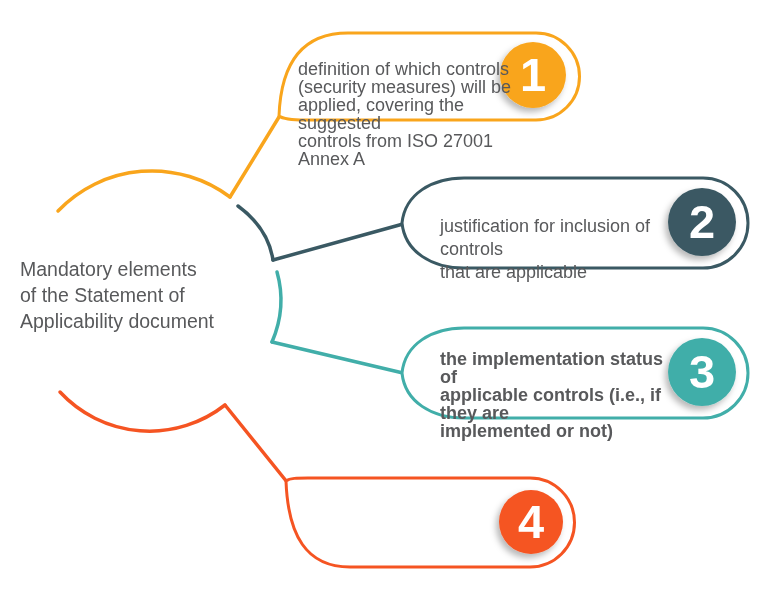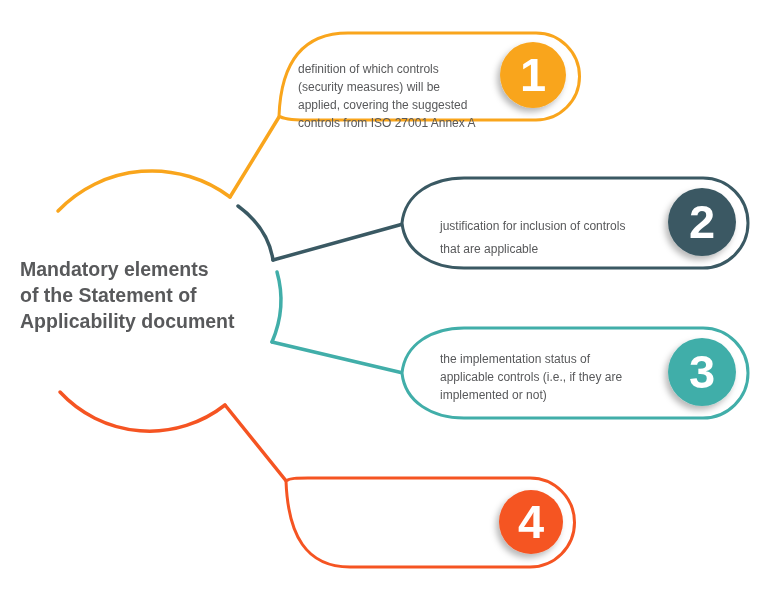--- a/index.html
+++ b/index.html
@@ -21,34 +21,34 @@
     fill: #ffffff;
     text-anchor: middle;
   }
   .title {
     position: absolute;
     left: 20px;
     top: 256px;
     width: 270px;
     font-size: 19.5px;
     line-height: 26px;
-    font-weight: bold;
+    font-weight: normal;
     color: #58595B;
     white-space: pre-line;
   }
   .bubble-text {
     position: absolute;
-    font-size: 12px;
+    font-size: 18px;
     line-height: 18px;
     color: #58595B;
     white-space: pre-line;
   }
   .bubble-text.t1 { left: 298px; top: 42px;  width: 230px; }
   .bubble-text.t2 { left: 440px; top: 215px; width: 240px; line-height: 23px; }
-  .bubble-text.t3 { left: 440px; top: 350px; width: 240px; }
+  .bubble-text.t3 { left: 440px; top: 350px; width: 240px; font-weight: bold; }
   .bubble-text.t4 { left: 300px; top: 504px; width: 230px; }
   .link { cursor: pointer; }
 </style>
 </head>
 <body>
 
 <div class="stage">
 
   <svg width="768" height="603" viewBox="0 0 768 603">
     <defs>

